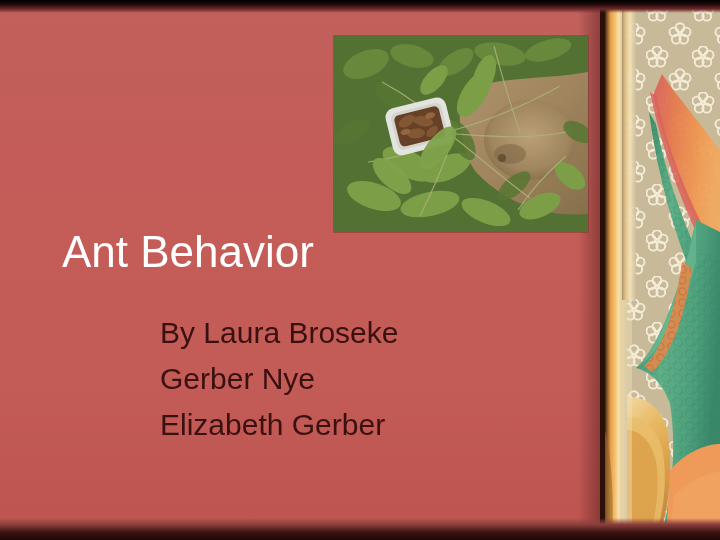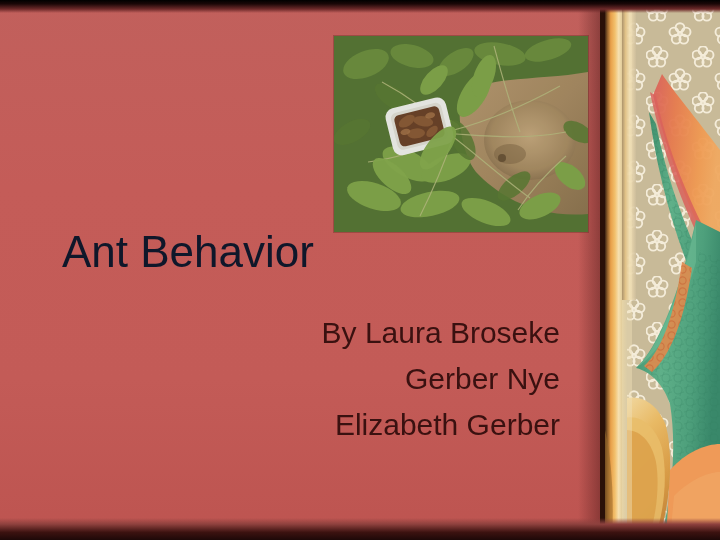--- a/index.html
+++ b/index.html
@@ -63,30 +63,30 @@
 
   
   .title {
     position: absolute;
     left: 62px; top: 198px;
     width: 300px;
     z-index: 25;
     font-size: 44px;
     line-height: 50px;
     font-weight: normal;
-    color: #0f172a;
+    color: #ffffff;
     letter-spacing: 0px;
     white-space: nowrap;
   }
   .subtitle {
     position: absolute;
     left: 160px; top: 310px;
     width: 400px;
     z-index: 25;
-    text-align: right;
+    text-align: left;
     color: #3a1110;
     font-size: 30px;
     line-height: 46px;
   }
   .subtitle div { white-space: nowrap; }
 </style>
 </head>
 <body>
 
 <div id="slide">

